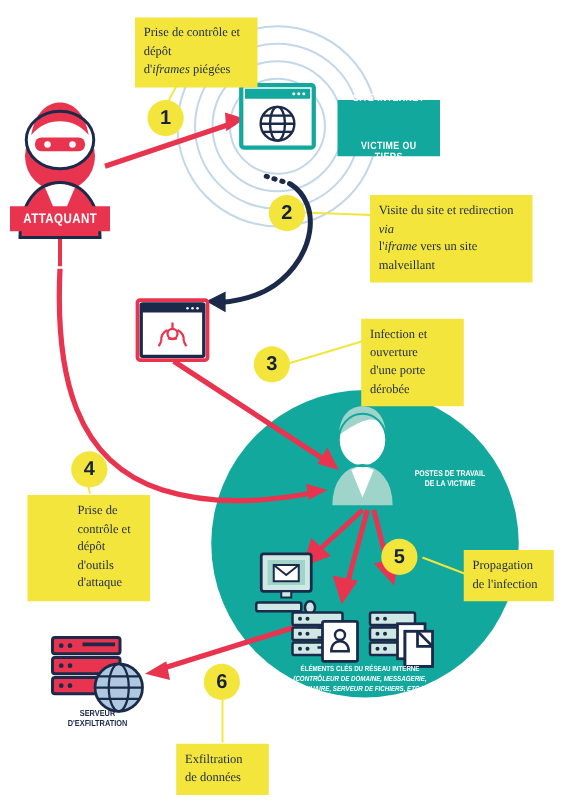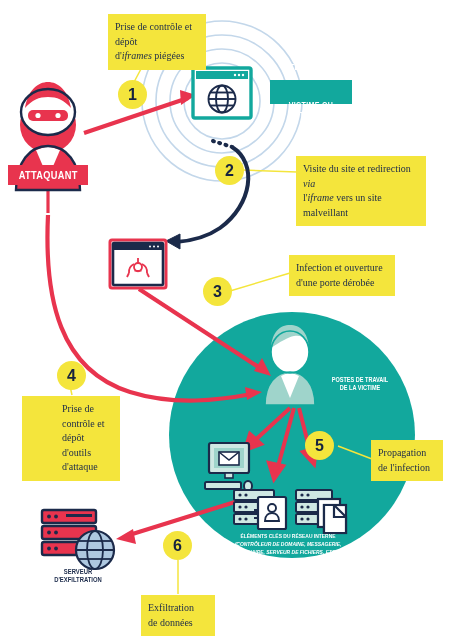--- a/index.html
+++ b/index.html
@@ -231,21 +231,21 @@
   <div class="note" style="left:108px;top:14px;width:98px;">
     <span>Prise de contrôle et dépôt</span><br>
     <span>d'</span><i>iframes</i><span> piégées</span>
   </div>
 
   <div class="note" style="left:296px;top:156px;width:130px;">
     <span>Visite du site et redirection </span><i>via</i><br>
     <span>l'</span><i>iframe</i><span> vers un site malveillant</span>
   </div>
 
-  <div class="note" style="left:289px;top:255px;width:106px;">
+  <div class="note" style="left:289px;top:255px;width:82px;">
     <span>Infection et ouverture</span><br>
     <span>d'une porte dérobée</span>
   </div>
 
   <div class="note" style="left:22px;top:396px;width:98px;padding-left:40px;">
     <span>Prise de contrôle et</span><br>
     <span>dépôt d'outils d'attaque</span>
   </div>
 
   <div class="note" style="left:371px;top:440px;width:72px;">
@@ -262,21 +262,21 @@
   <div class="step" style="left:215px;top:156px;">2</div>
   <div class="step" style="left:203px;top:277px;">3</div>
   <div class="step" style="left:57px;top:361px;">4</div>
   <div class="step" style="left:305px;top:431px;">5</div>
   <div class="step" style="left:163px;top:531px;">6</div>
 
   <div class="chip chip-red" style="left:8px;top:165px;width:80px;height:20px;font-size:11px;">
     <span class="condensed">ATTAQUANT</span>
   </div>
 
-  <div class="chip chip-teal" style="left:270px;top:80px;width:82px;height:24px;font-size:8.4px;flex-direction:column;gap:28px;">
+  <div class="chip chip-teal" style="left:270px;top:80px;width:82px;height:45px;font-size:8.4px;flex-direction:column;gap:28px;">
     <span class="condensed">SITE INTERNET</span>
     <span class="condensed">VICTIME OU TIERS</span>
   </div>
 
   <div class="cap cap-white" style="left:318px;top:376px;width:84px;font-size:6.6px;">
     <span class="condensed" style="display:block;">POSTES DE TRAVAIL</span>
     <span class="condensed" style="display:block;">DE LA VICTIME</span>
   </div>
 
   <div class="cap cap-white" style="left:216px;top:533px;width:144px;font-size:5.9px;line-height:1.32;">

